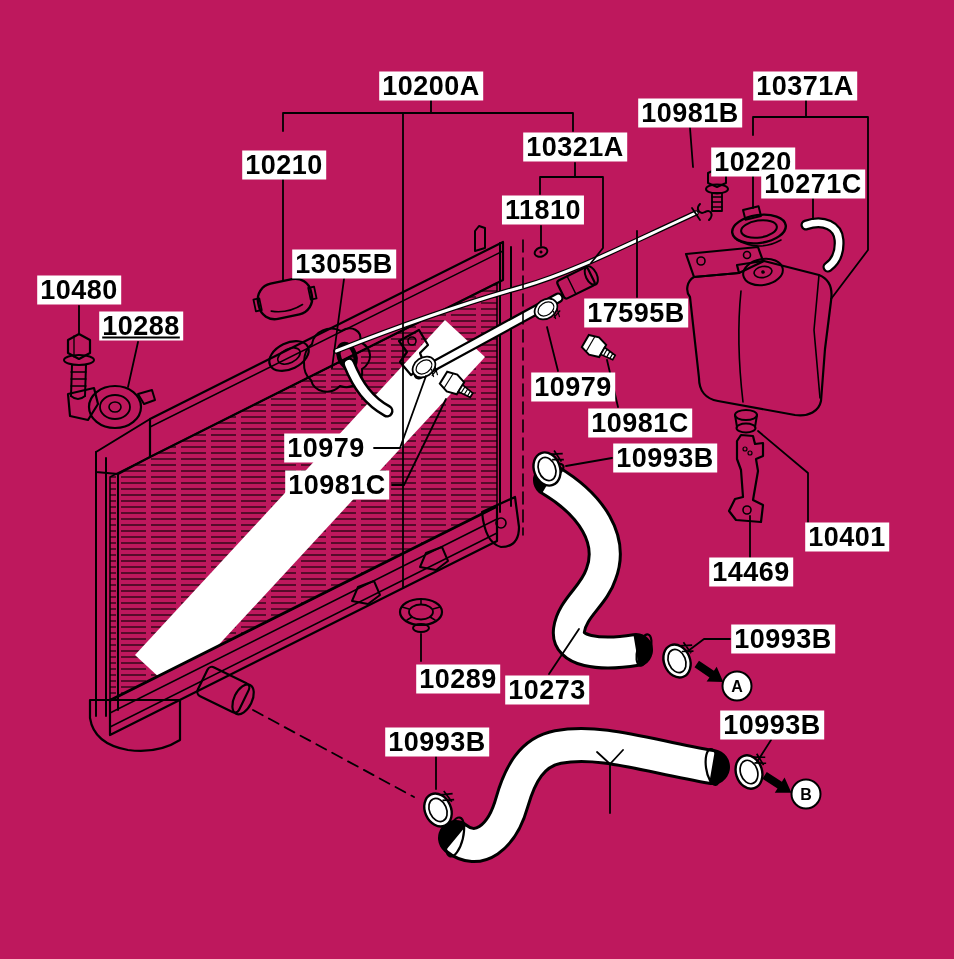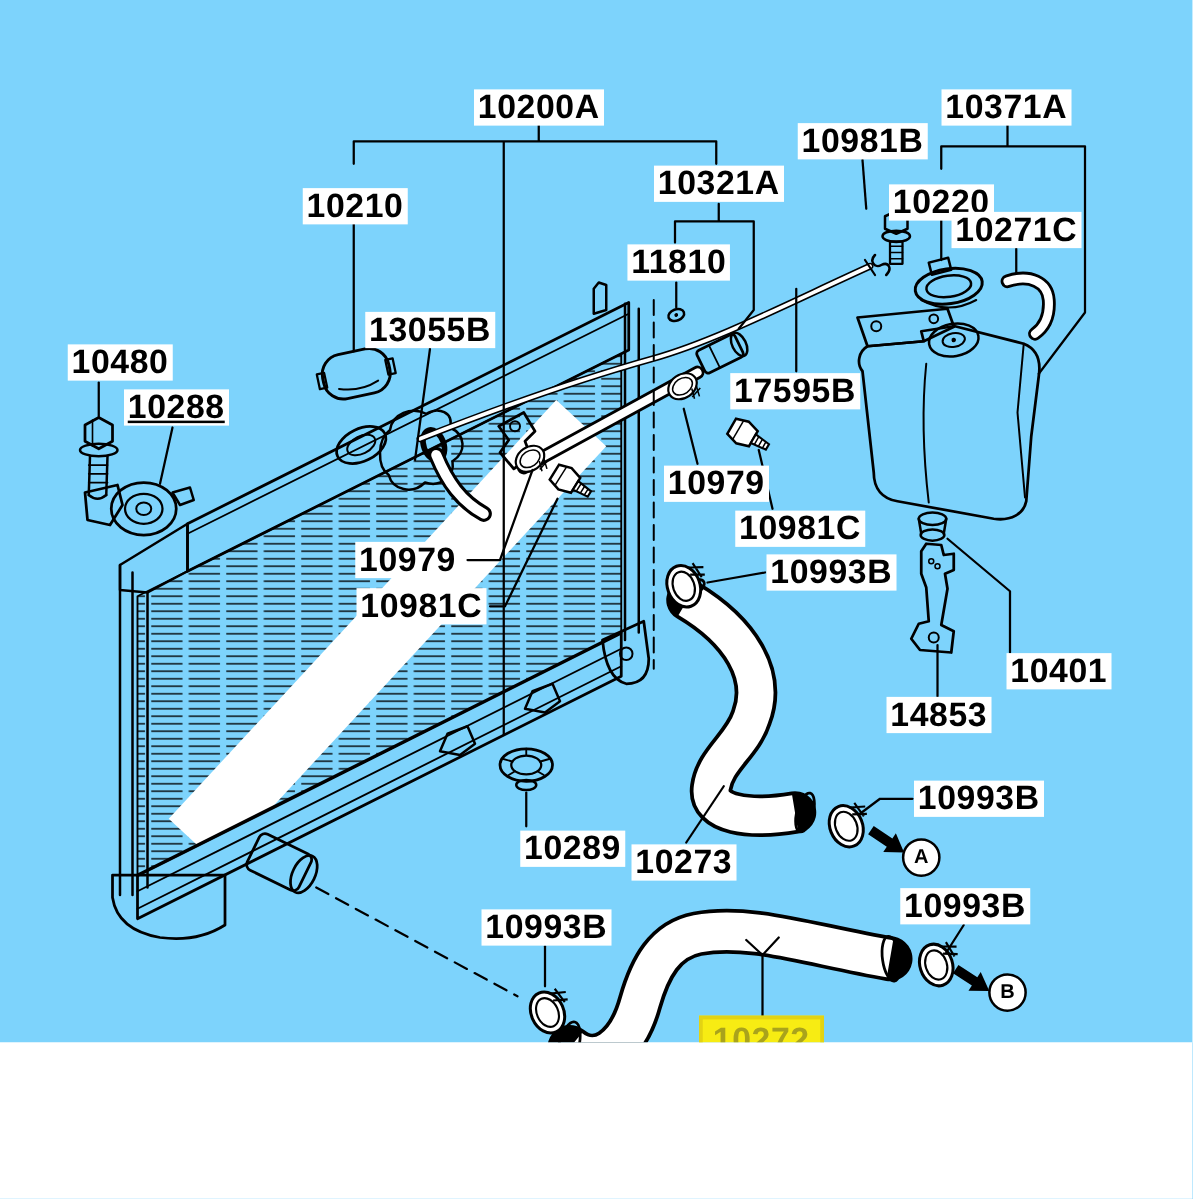--- a/index.html
+++ b/index.html
@@ -1,16 +1,16 @@
 <!DOCTYPE html>
 <html><head>
 <meta charset="utf-8">
 <style>
   html,body{margin:0;padding:0;background:#ffffff;}
-  .canvas{position:relative;width:954px;height:834px;background:#7dd3fc;overflow:hidden;
+  .canvas{position:relative;width:954px;height:959px;background:#be185d;overflow:hidden;
           font-family:"Liberation Sans", sans-serif;}
   .canvas svg{position:absolute;left:0;top:0;}
   .lbl-layer{position:absolute;left:0;top:0;width:100%;height:100%;}
   .part-label{position:absolute;transform:translate(-50%,-50%);font-weight:bold;
               font-size:27px;letter-spacing:.5px;line-height:1;color:#000;background:#fff;
               padding:1px 3px;white-space:nowrap;}
   .part-label.highlighted{border:3px solid;padding:3px 8px;}
   .ref-marker{position:absolute;transform:translate(-50%,-50%);width:27px;height:27px;
               border:2.5px solid #000;border-radius:50%;background:#fff;font-weight:bold;
               font-size:16px;display:flex;align-items:center;justify-content:center;color:#000;}
@@ -241,33 +241,32 @@
 <div class="lbl-layer">
       <div class="part-label" style="left: 431px; top: 86px;">10200A</div>
       <div class="part-label" style="left: 284px; top: 165px;">10210</div>
       <div class="part-label" style="left: 575px; top: 147px;">10321A</div>
       <div class="part-label" style="left: 690px; top: 113px;">10981B</div>
       <div class="part-label" style="left: 805px; top: 86px;">10371A</div>
       <div class="part-label" style="left: 753px; top: 162px; text-align: right;">10220</div>
       <div class="part-label" style="left: 813px; top: 184px;">10271C</div>
       <div class="part-label" style="left: 543px; top: 210px;">11810</div>
       <div class="part-label" style="left: 344px; top: 264px;">13055B</div>
-      <div class="part-label" style="left: 96px; top: 290px;">10480</div>
+      <div class="part-label" style="left: 79px; top: 290px;">10480</div>
       <div class="part-label" style="left: 141px; top: 326px; text-decoration: underline;">10288</div>
       <div class="part-label" style="left: 636px; top: 313px;">17595B</div>
       <div class="part-label" style="left: 573px; top: 387px;">10979</div>
       <div class="part-label" style="left: 640px; top: 423px;">10981C</div>
       <div class="part-label" style="left: 326px; top: 448px;">10979</div>
       <div class="part-label" style="left: 337px; top: 485px;">10981C</div>
       <div class="part-label" style="left: 665px; top: 458px;">10993B</div>
       <div class="part-label" style="left: 847px; top: 537px;">10401</div>
-      <div class="part-label" style="left: 751px; top: 572px;">14853</div>
+      <div class="part-label" style="left: 751px; top: 572px;">14469</div>
       <div class="part-label" style="left: 424px; top: 679px; margin-left: 34px;">10289</div>
       <div class="part-label" style="left: 547px; top: 690px;">10273</div>
       <div class="part-label" style="left: 783px; top: 639px;">10993B</div>
       <div class="part-label" style="left: 772px; top: 725px;">10993B</div>
       <div class="part-label" style="left: 437px; top: 742px;">10993B</div>
-      <div class="part-label highlighted" style="left: 609px; top: 832px; background: rgb(247, 236, 19); color: rgb(169, 163, 28); border-color: rgb(227, 211, 19);">10272</div>
       <div class="ref-marker" style="left: 737px; top: 686px;">A</div>
       <div class="ref-marker" style="left: 806px; top: 794px;">B</div>
     </div>
 
 </div>
 
 </body></html>

